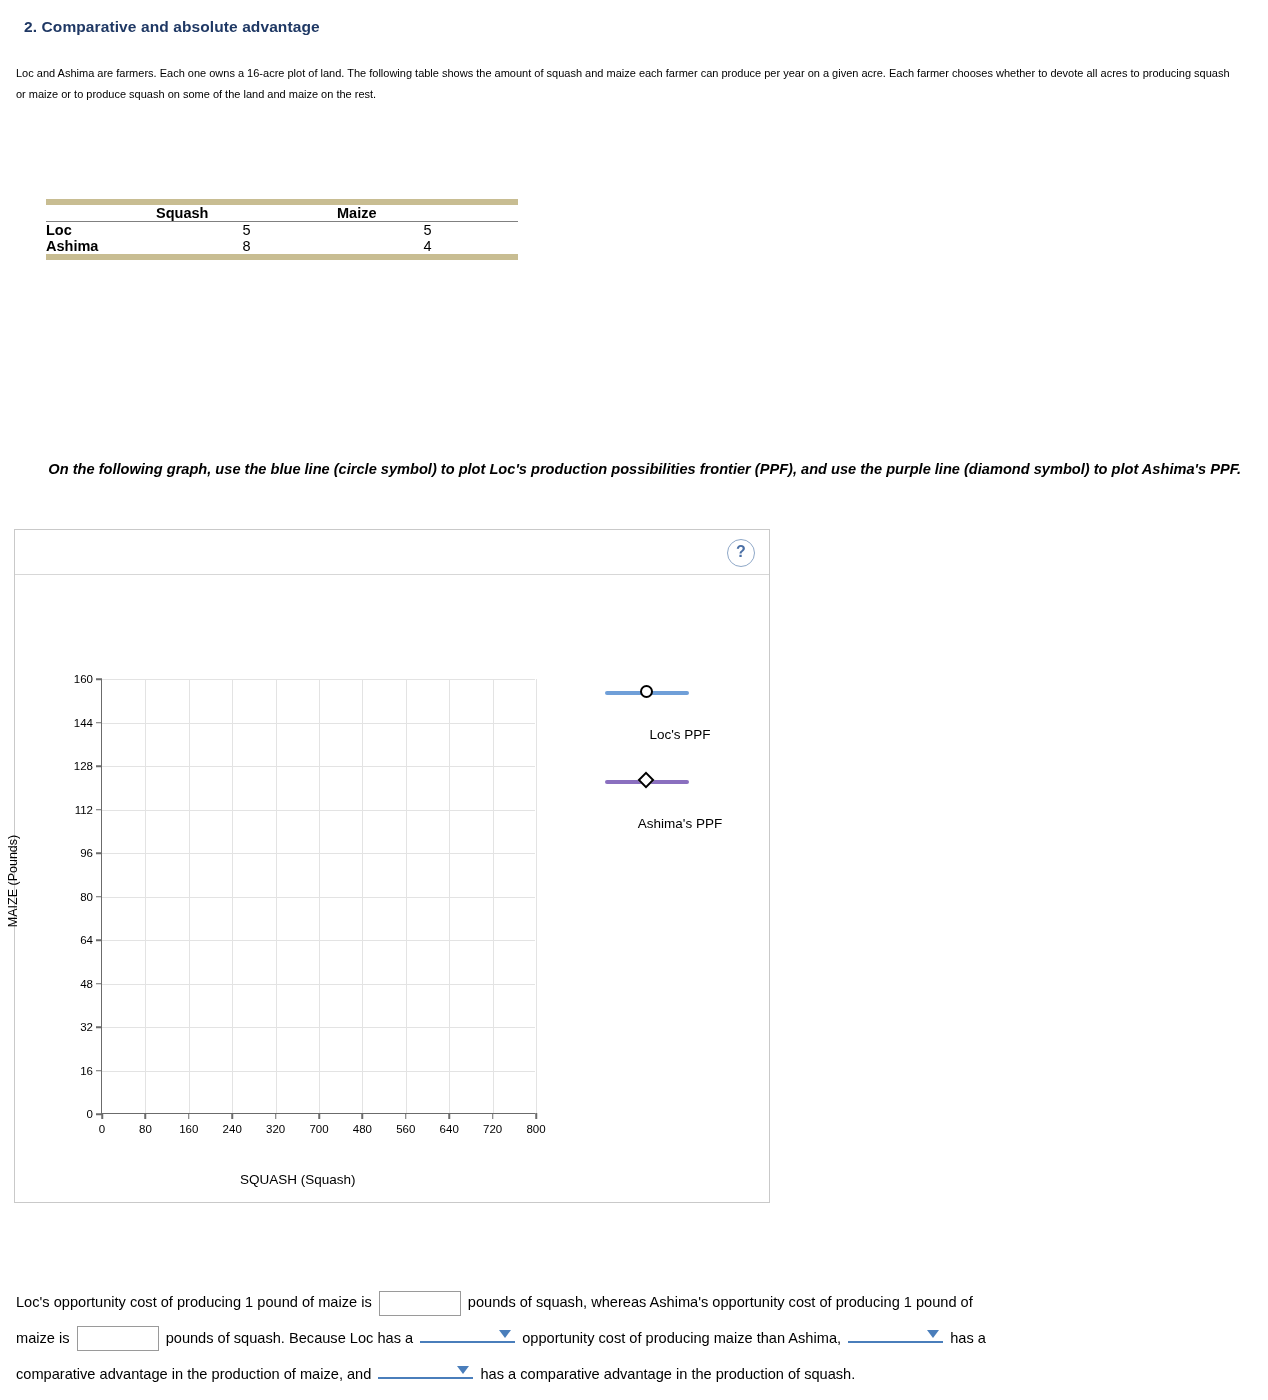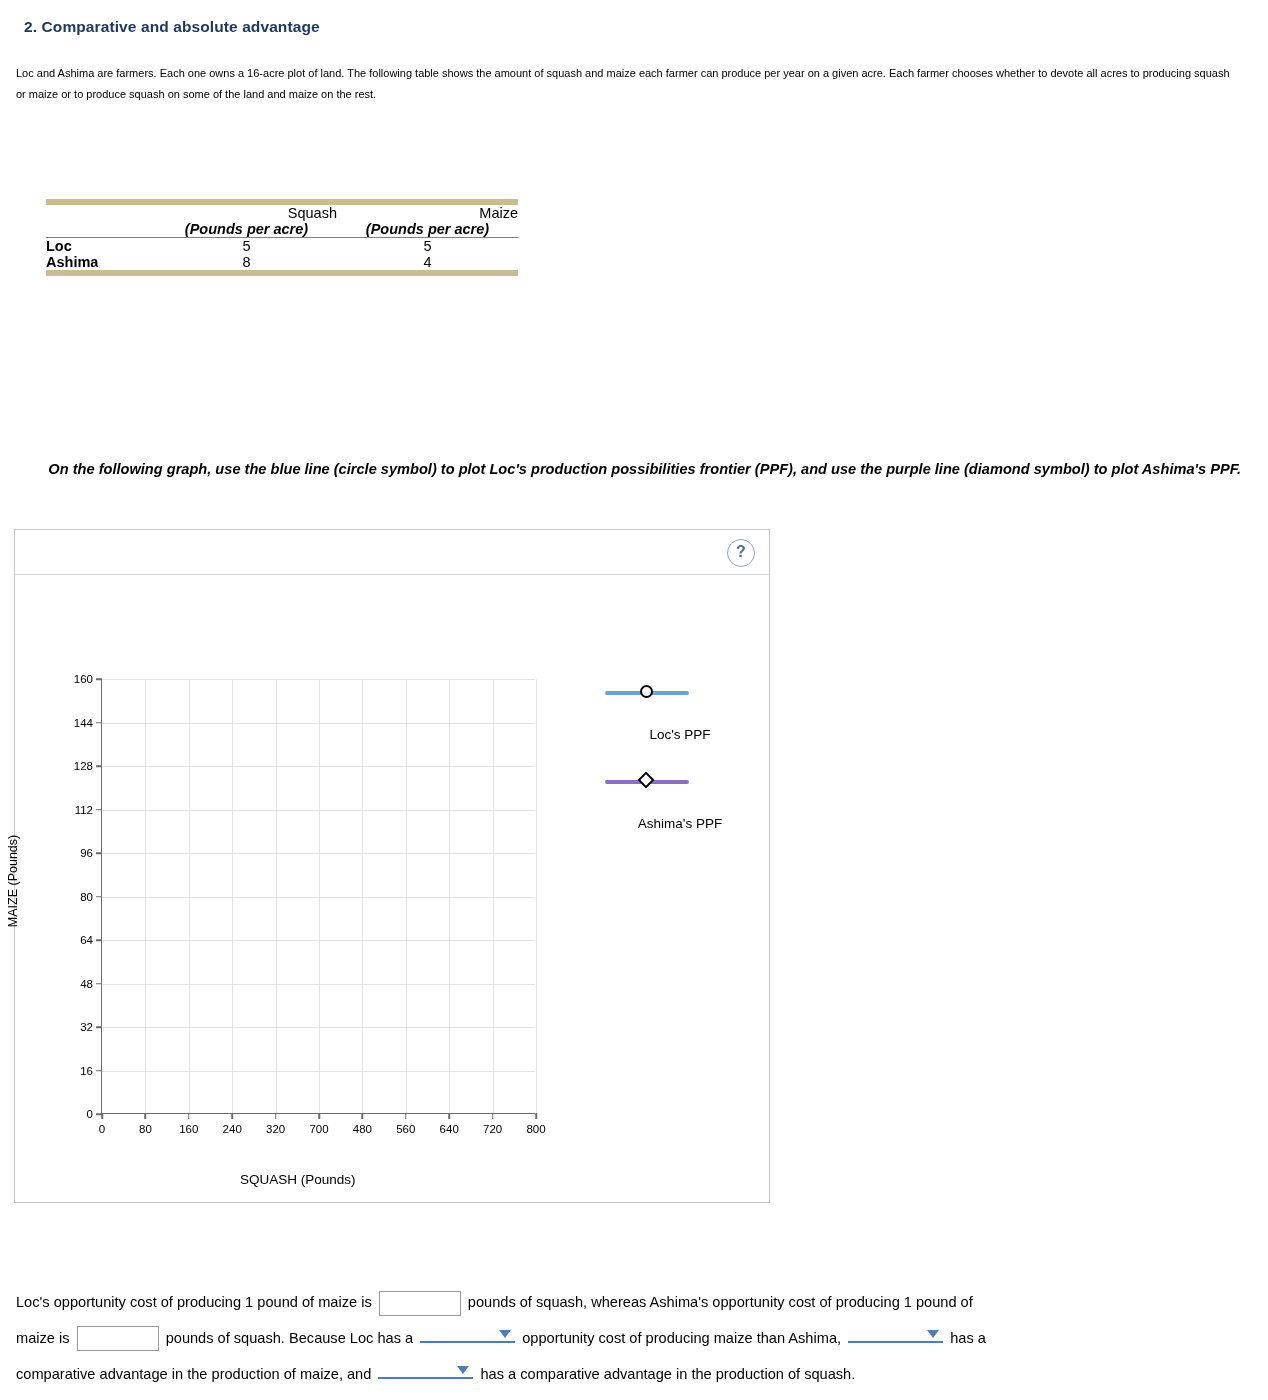--- a/index.html
+++ b/index.html
@@ -22,21 +22,21 @@
     position:absolute;left:16px;top:63px;width:1218px;
     line-height:1.95;font-size:11px;color:#000;
   }
 
   
   .tbl-wrap{position:absolute;left:46px;top:199px;width:472px;}
   .tbl-rule-top{height:6px;background:#c8bd92;width:472px;}
   .tbl-rule-bot{height:6px;background:#c8bd92;width:472px;margin-top:0;}
   table.data{border-collapse:collapse;width:472px;font-size:14.5px;}
   table.data th, table.data td{padding:0;}
-  .hdr-cell{text-align:right;font-weight:normal;padding-top:16px;padding-bottom:2px;}
+  .hdr-cell{text-align:left;font-weight:bold;padding-top:16px;padding-bottom:2px;}
   .hdr-cell2{text-align:center;font-weight:bold;font-style:italic;padding-bottom:7px;}
   .row-rule td{border-bottom:1px solid #808080;height:0;padding:0;}
   .rname{font-weight:bold;padding:12px 0 10px 12px;text-align:left;width:110px;}
   .rval{text-align:center;padding:12px 0 10px 0;}
   .col-sq{width:181px;}
   .col-mz{width:181px;}
 
   
   .instr{
     position:absolute;left:16px;top:455px;width:1225px;
@@ -129,25 +129,20 @@
   <div class="intro">Loc and Ashima are farmers. Each one owns a 16-acre plot of land. The following table shows the amount of squash and maize each farmer can produce per year on a given acre. Each farmer chooses whether to devote all acres to producing squash or maize or to produce squash on some of the land and maize on the rest.</div>
 
   <div class="tbl-wrap">
     <div class="tbl-rule-top"></div>
     <table class="data">
       <thead>
         <tr>
           <th style="width:110px;"></th>
           <th class="hdr-cell col-sq">Squash</th>
           <th class="hdr-cell col-mz">Maize</th>
-        </tr>
-        <tr>
-          <th></th>
-          <th class="hdr-cell2">(Pounds per acre)</th>
-          <th class="hdr-cell2">(Pounds per acre)</th>
         </tr>
         <tr class="row-rule">
             <td></td>
             <td></td>
             <td></td>
           </tr>
       </thead>
       <tbody>
         <tr>
           <td class="rname">Loc</td>
@@ -165,21 +160,21 @@
   </div>
 
   <div class="instr">On the following graph, use the blue line (circle symbol) to plot Loc's production possibilities frontier (PPF), and use the purple line (diamond symbol) to plot Ashima's PPF.</div>
 
   <div class="panel">
     <div class="panel-divider"></div>
     <div class="help-btn">?</div>
 
     <div class="chart-area">
       <div class="ylabel">MAIZE (Pounds)</div>
-      <div class="xlabel">SQUASH (Pounds)</div>
+      <div class="xlabel">SQUASH (Squash)</div>
 
       <div class="plot" id="plot">
           <div class="ytickmark" style="top: 435px;"></div>
           <div class="ytick" style="top: 435px;">0</div>
           <div class="gridh" style="top: 391.5px;"></div>
           <div class="ytickmark" style="top: 391.5px;"></div>
           <div class="ytick" style="top: 391.5px; margin-left: 8px;">16</div>
           <div class="gridh" style="top: 348px;"></div>
           <div class="ytickmark" style="top: 348px;"></div>
           <div class="ytick" style="top: 348px;">32</div>

